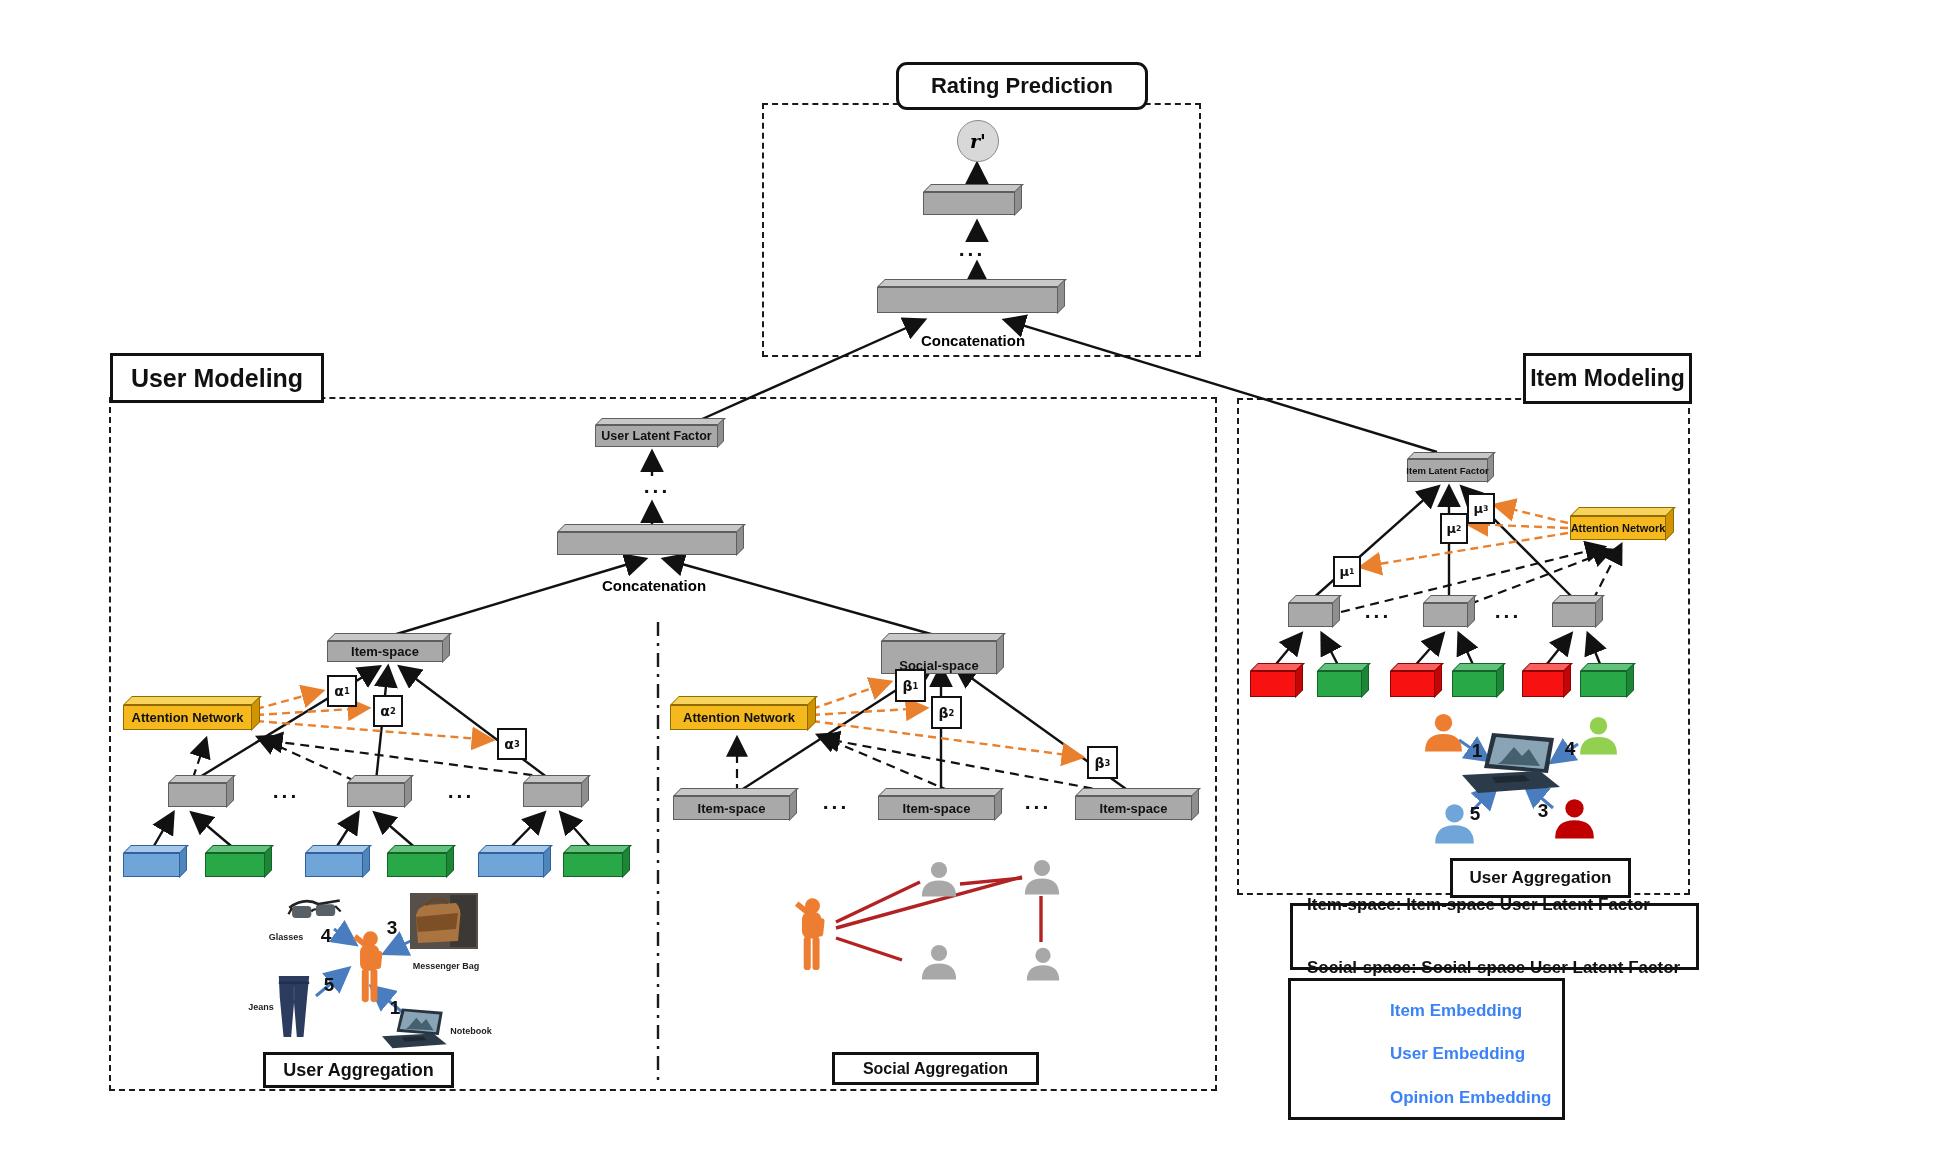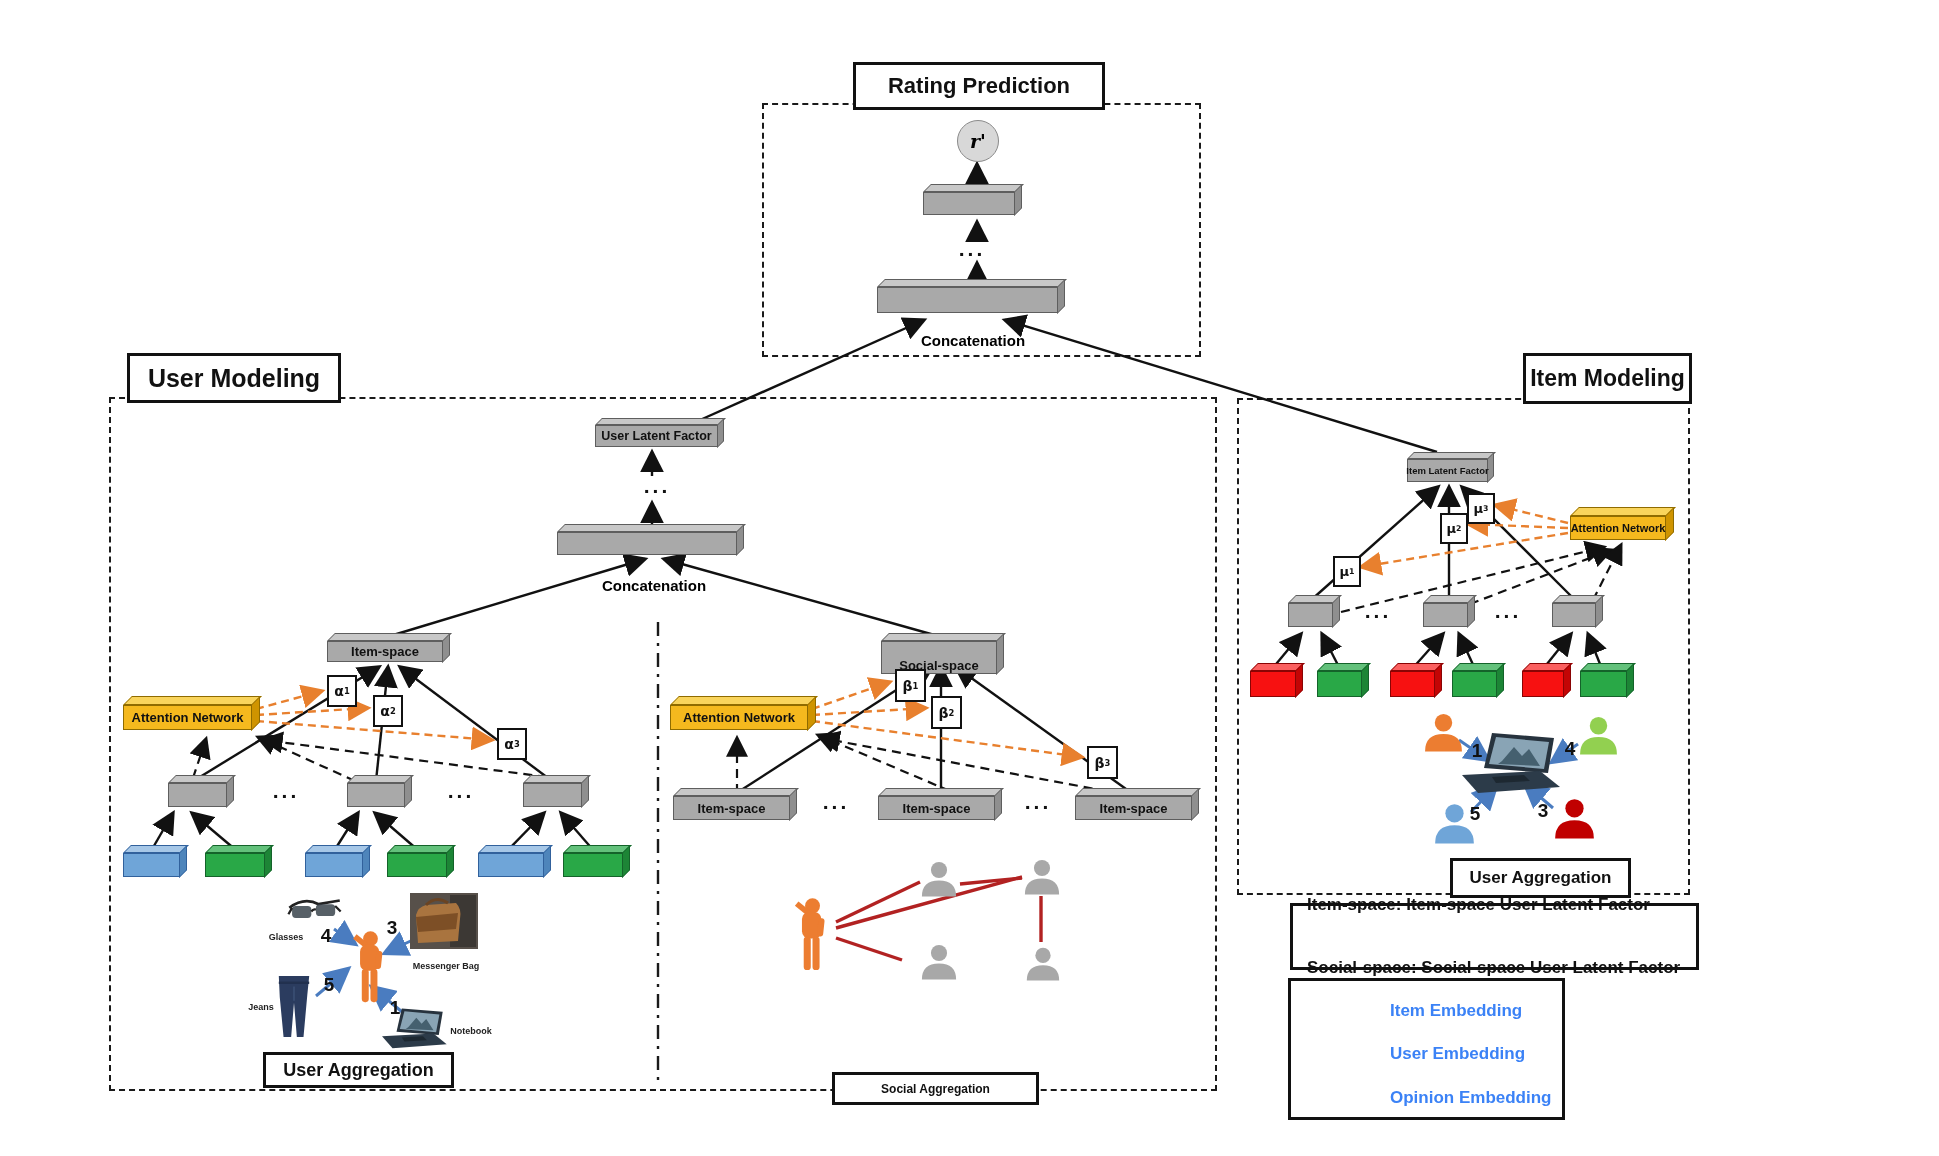--- a/index.html
+++ b/index.html
@@ -211,34 +211,34 @@
     </g>
     <g>
       <use href="#glassesSym" x="287" y="895" width="56" height="33"></use>
       <use href="#bagSym" x="410" y="893" width="68" height="56"></use>
       <use href="#figStand" x="345" y="930" width="44" height="73" style="color:#ec7d31"></use>
       <use href="#jeansSym" x="275" y="973" width="38" height="67"></use>
       <use href="#laptopSym" x="382" y="1008" width="66" height="42"></use>
     </g>
   </svg>
 
-  <div class="titlebox" style="left:853px;top:62px;width:246px;height:42px;font-size:22px;">
+  <div class="titlebox" style="left:896px;top:62px;width:246px;height:42px;font-size:22px;border-radius:11px;">
     <span>Rating Prediction</span>
   </div>
   <div class="circle" style="left:957px;top:120px;width:40px;height:40px;font-size:19px;">
     <span>r'</span>
   </div>
   <div class="b3 gray" style="left:923px;top:192px;width:92px;height:23px;"></div>
   <div class="dots" style="left:972px;top:250px;">...</div>
   <div class="b3 gray" style="left:877px;top:287px;width:181px;height:26px;"></div>
   <div class="abs" style="left:973px;top:340px;transform:translate(-50%,-50%);font-weight:bold;font-size:15px;z-index:6;">
     <span>Concatenation</span>
   </div>
 
-  <div class="titlebox" style="left:110px;top:353px;width:208px;height:44px;font-size:25px;margin-left:17px;">
+  <div class="titlebox" style="left:110px;top:353px;width:208px;height:44px;font-size:25px;">
     <span>User Modeling</span>
   </div>
   <div class="b3 gray" style="left:595px;top:425px;width:123px;height:22px;font-size:12.5px;--d:7px;">
     <span>User Latent Factor</span>
   </div>
   <div class="dots" style="left:657px;top:487px;">...</div>
   <div class="b3 gray" style="left:557px;top:532px;width:180px;height:23px;"></div>
   <div class="abs" style="left:654px;top:585px;transform:translate(-50%,-50%);font-weight:bold;font-size:15px;z-index:6;">
     <span>Concatenation</span>
   </div>
@@ -307,21 +307,21 @@
     <span>Item-space</span>
   </div>
   <div class="b3 gray" style="left:878px;top:796px;width:117px;height:24px;font-size:13px;">
     <span>Item-space</span>
   </div>
   <div class="b3 gray" style="left:1075px;top:796px;width:117px;height:24px;font-size:13px;">
     <span>Item-space</span>
   </div>
   <div class="dots" style="left:836px;top:803px;">...</div>
   <div class="dots" style="left:1038px;top:803px;">...</div>
-  <div class="titlebox" style="left:832px;top:1052px;width:201px;height:27px;font-size:12px;margin-top:20px;">
+  <div class="titlebox" style="left:832px;top:1052px;width:201px;height:27px;font-size:16px;">
     <span>Social Aggregation</span>
   </div>
 
   <div class="titlebox" style="left:1523px;top:353px;width:163px;height:45px;font-size:23px;">
     <span>Item Modeling</span>
   </div>
   <div class="b3 gray" style="left:1407px;top:459px;width:81px;height:23px;font-size:9.5px;--d:7px;">
     <span>Item Latent Factor</span>
   </div>
   <div class="letterbox" style="left:1333px;top:556px;width:24px;height:27px;font-size:13px;">

